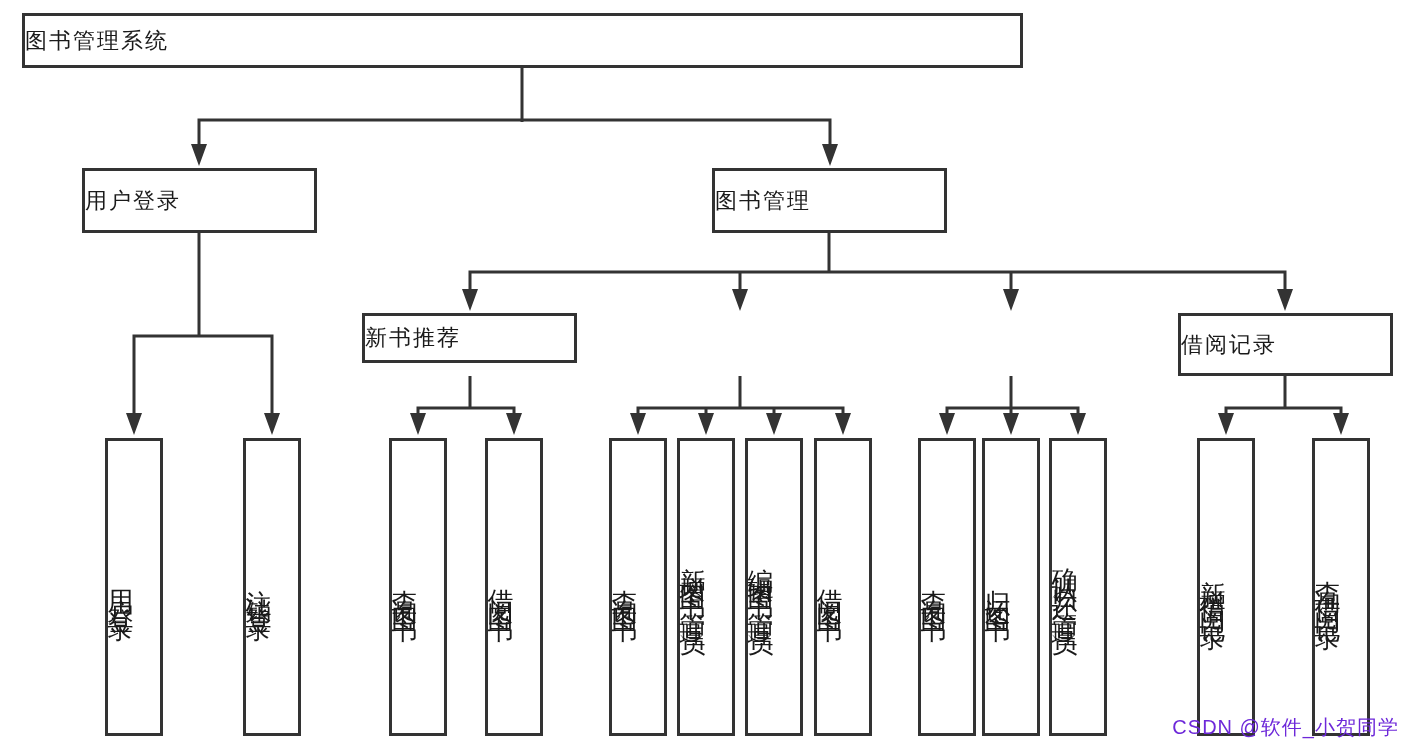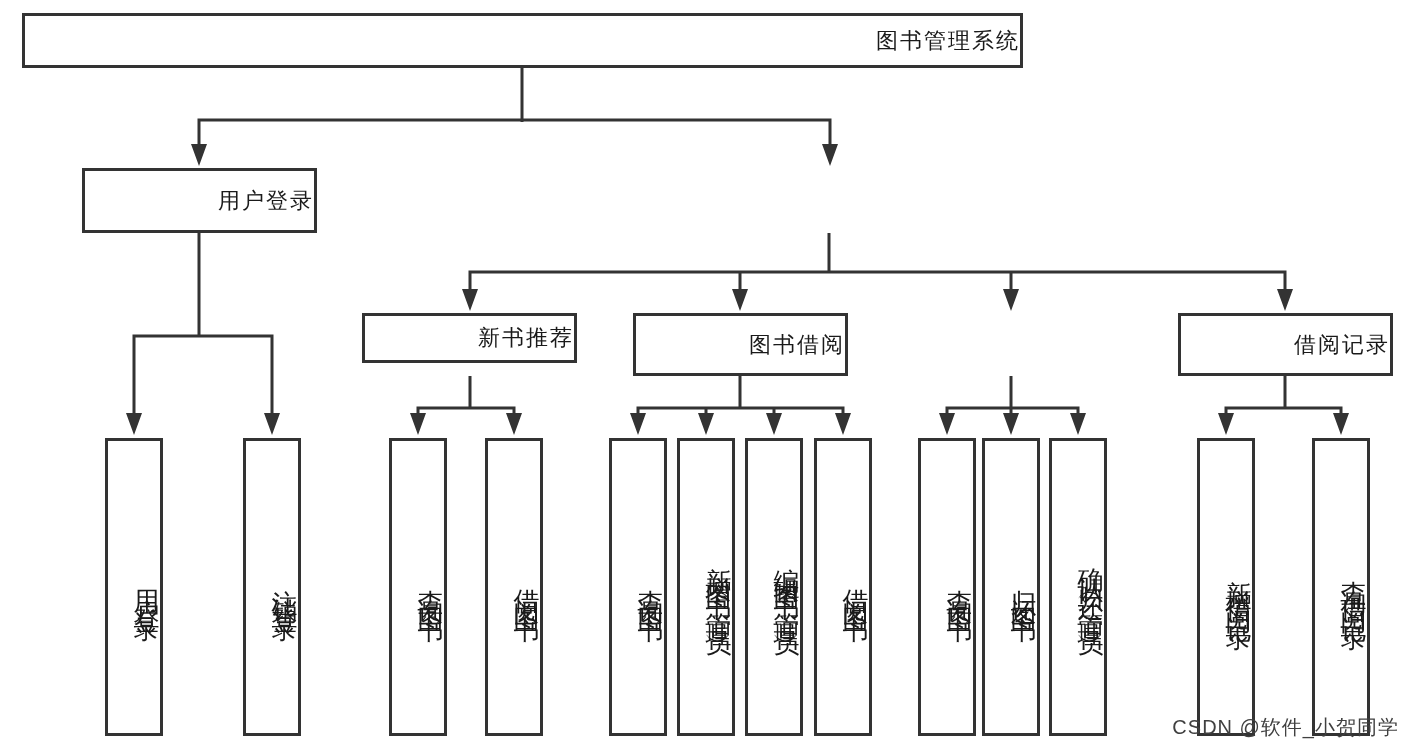--- a/index.html
+++ b/index.html
@@ -11,42 +11,42 @@
     overflow:hidden;
   }
   #connectors{position:absolute;left:0;top:0;z-index:1;}
   .box{
     position:absolute;
     box-sizing:border-box;
     border:3px solid #333333;
     background:#ffffff;
     display:flex;
     align-items:center;
-    justify-content:flex-end;
+    justify-content:flex-start;
     color:#1a1a1a;
     z-index:2;
   }
   .h-label{
     font-size:22px;
     letter-spacing:2px;
     white-space:nowrap;
   }
   .v-label{
     writing-mode:vertical-rl;
     font-size:26px;
     letter-spacing:9px;
     line-height:1;
   }
   #watermark{
     position:absolute;
     right:6px;
     top:714px;
     font-size:20px;
     letter-spacing:1px;
-    color:#404040;
+    color:#6d28d9;
     z-index:5;
     white-space:nowrap;
   }
 </style>
 </head>
 <body>
 
 <div id="canvas">
 
   <svg id="connectors" width="1405" height="747" viewBox="0 0 1405 747" xmlns="http://www.w3.org/2000/svg">
@@ -72,26 +72,26 @@
              M1218 413 L1234 413 L1226 435 Z  M1333 413 L1349 413 L1341 435 Z"></path>
   </svg>
 
   <div class="box" style="left:22px;top:13px;width:1001px;height:55px">
     <span class="h-label">图书管理系统</span>
   </div>
 
   <div class="box" style="left:82px;top:168px;width:235px;height:65px">
     <span class="h-label">用户登录</span>
   </div>
+  <div class="box" style="left:712px;top:168px;width:235px;height:65px">
+    <span class="h-label">图书管理</span>
+  </div>
 
   <div class="box" style="left:362px;top:313px;width:215px;height:50px">
     <span class="h-label">新书推荐</span>
-  </div>
-  <div class="box" style="left:633px;top:313px;width:215px;height:63px">
-    <span class="h-label">图书借阅</span>
   </div>
   <div class="box" style="left:1178px;top:313px;width:215px;height:63px">
     <span class="h-label">借阅记录</span>
   </div>
 
   <div class="box" style="left:105px;top:438px;width:58px;height:298px">
     <span class="v-label">用户登录</span>
   </div>
   <div class="box" style="left:243px;top:438px;width:58px;height:298px">
     <span class="v-label">注销登录</span>

